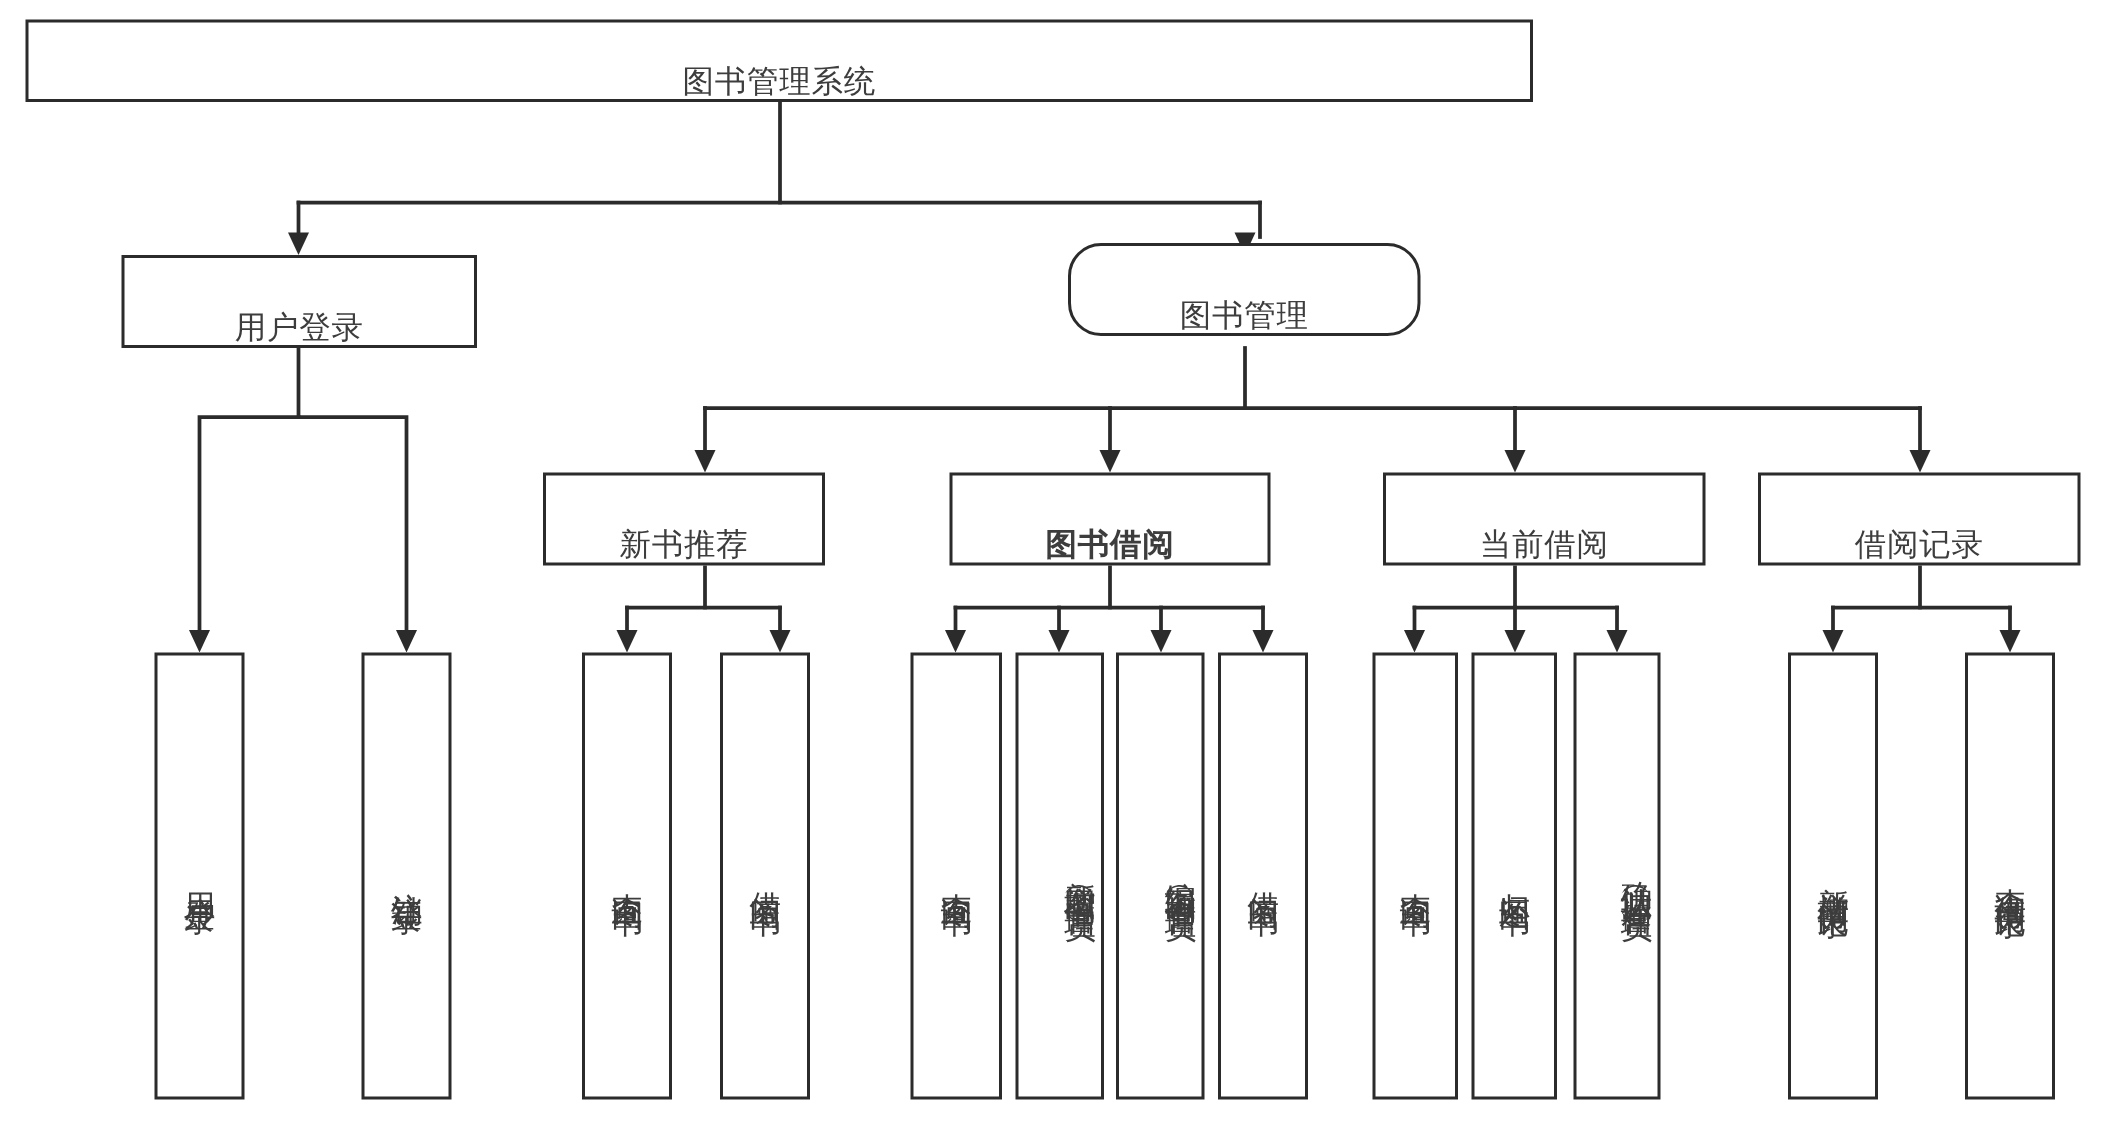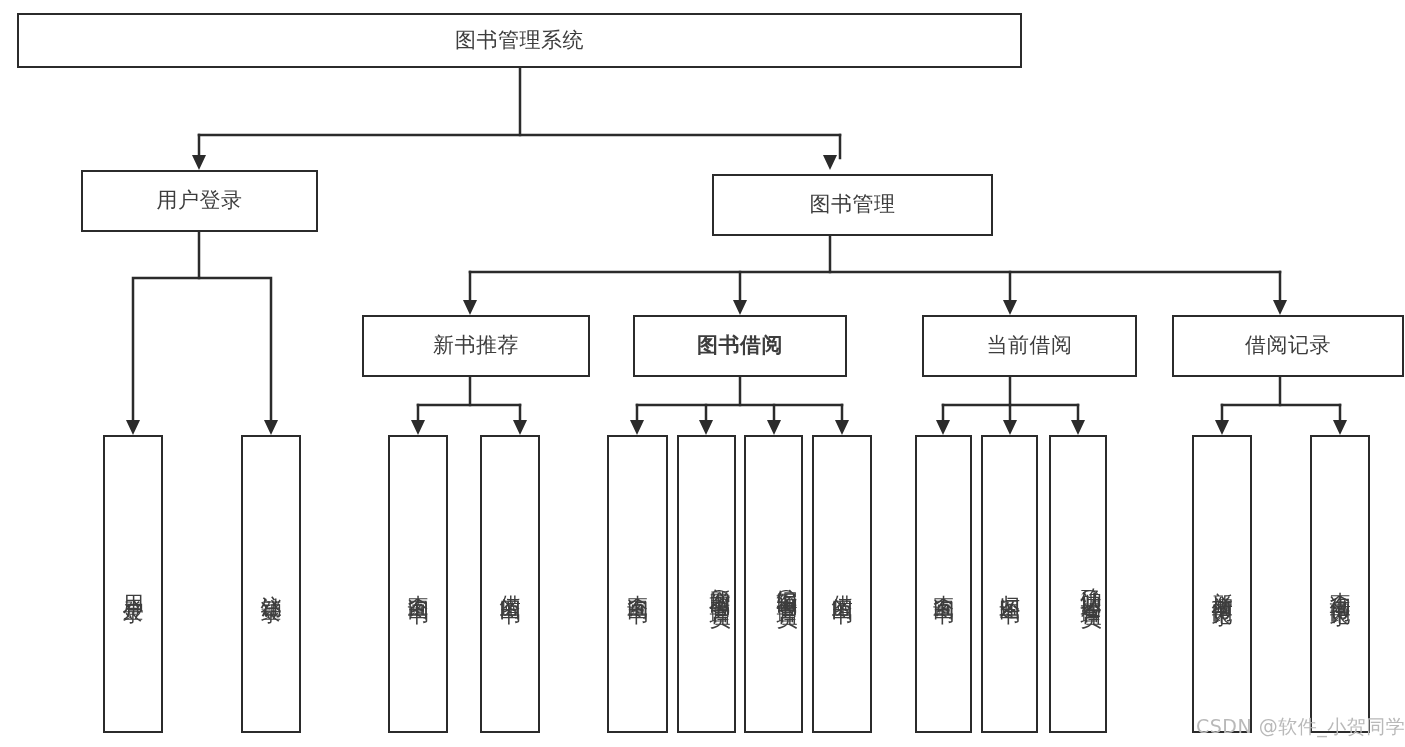--- a/index.html
+++ b/index.html
@@ -33,20 +33,21 @@
     background: #ffffff;
     display: flex;
     align-items: center;
     justify-content: center;
     color: #3d3d3d;
     letter-spacing: 0.5px;
   }
   .node-box.horizontal {
     font-size: 21px;
     line-height: 1.1;
+    align-items: flex-end;
   }
   .node-box.vertical {
     writing-mode: vertical-rl;
     text-orientation: upright;
     font-size: 21px;
     line-height: 1.35;
     letter-spacing: 3px;
     padding-top: 6px;
     padding-bottom: 6px;
     align-items: flex-start;
@@ -126,33 +127,33 @@
       </g>
   </svg>
 
   <div id="node-layer">
       <div class="node-box horizontal" style="left: 17px; top: 13px; width: 1005px; height: 55px;">
         <span>图书管理系统</span>
       </div>
       <div class="node-box horizontal" style="left: 81px; top: 170px; width: 237px; height: 62px;">
         <span>用户登录</span>
       </div>
-      <div class="node-box horizontal" style="left: 712px; top: 174px; width: 281px; height: 62px;">
+      <div class="node-box horizontal" style="left: 712px; top: 162px; width: 235px; height: 62px; border-radius: 22px;">
         <span>图书管理</span>
       </div>
-      <div class="node-box horizontal" style="left: 362px; top: 315px; width: 228px; height: 62px;">
+      <div class="node-box horizontal" style="left: 362px; top: 315px; width: 188px; height: 62px;">
         <span>新书推荐</span>
       </div>
       <div class="node-box horizontal" style="left: 633px; top: 315px; width: 214px; height: 62px; font-weight: bold;">
         <span>图书借阅</span>
       </div>
       <div class="node-box horizontal" style="left: 902px; top: 315px; width: 215px; height: 62px; margin-left: 20px;">
         <span>当前借阅</span>
       </div>
-      <div class="node-box horizontal" style="left: 1172px; top: 315px; width: 232px; height: 62px;">
+      <div class="node-box horizontal" style="left: 1172px; top: 315px; width: 215px; height: 62px;">
         <span>借阅记录</span>
       </div>
       <div class="node-box vertical mid" style="left: 103px; top: 435px; width: 60px; height: 298px;">
         <span>用户登录</span>
       </div>
       <div class="node-box vertical mid" style="left: 241px; top: 435px; width: 60px; height: 298px;">
         <span>注销登录</span>
       </div>
       <div class="node-box vertical mid" style="left: 388px; top: 435px; width: 60px; height: 298px;">
         <span>查询图书</span>
@@ -182,15 +183,14 @@
         <span>确认归还（管理员）</span>
       </div>
       <div class="node-box vertical mid" style="left: 1192px; top: 435px; width: 60px; height: 298px;">
         <span>新增借阅记录</span>
       </div>
       <div class="node-box vertical mid" style="left: 1310px; top: 435px; width: 60px; height: 298px;">
         <span>查询借阅记录</span>
       </div>
     </div>
 
-  <div class="watermark" style="left: 1196px; top: 714px;">CSDN @软件_小贺同学</div>
 
 </div>
 
 </body></html>

